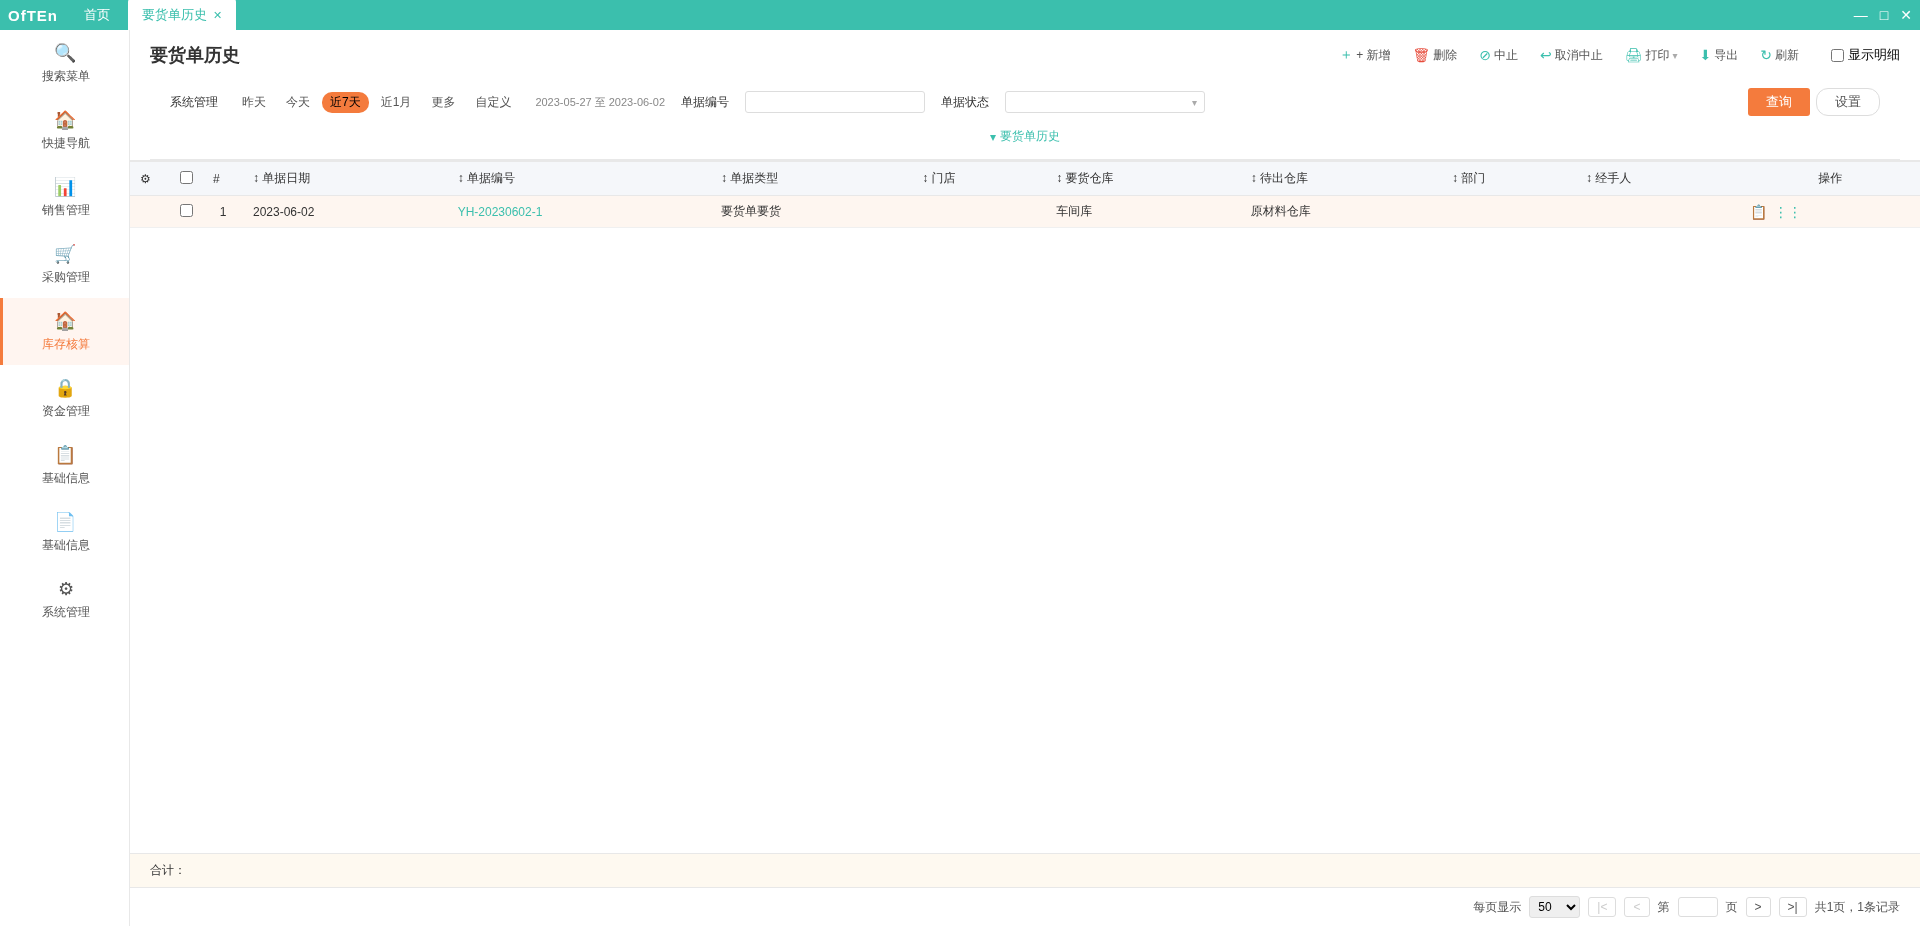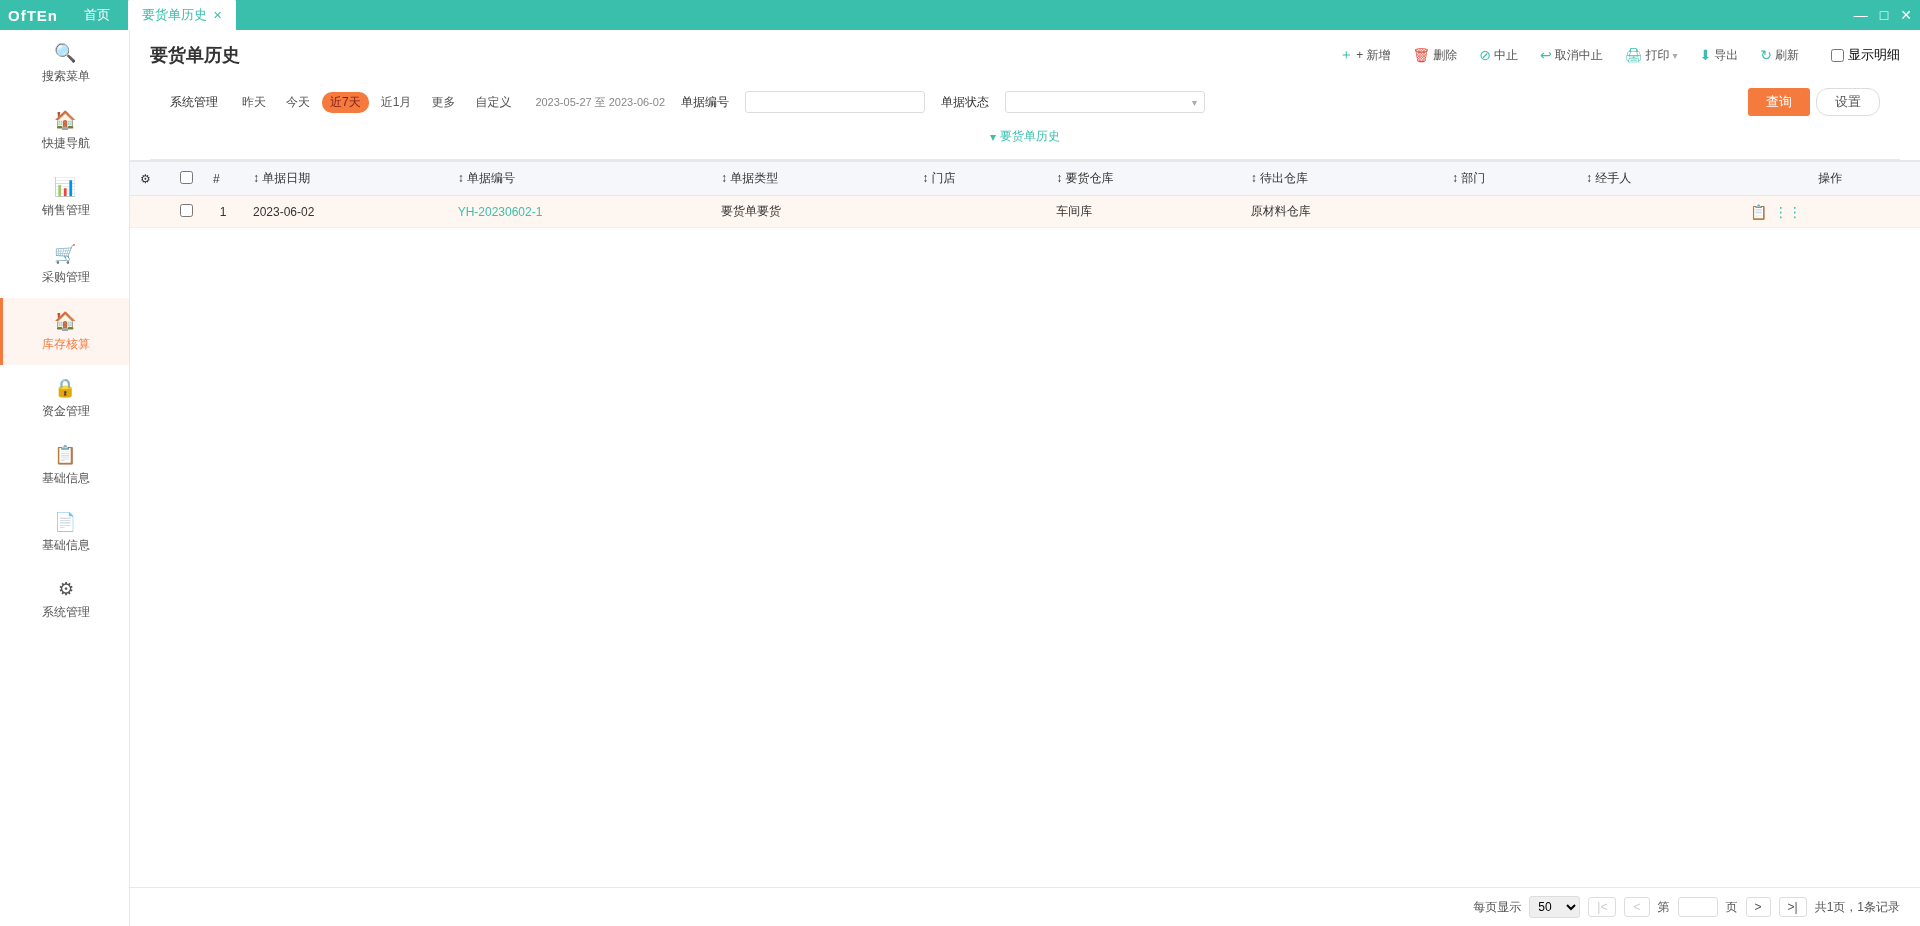--- a/index.html
+++ b/index.html
@@ -166,21 +166,21 @@
     }
     .date-btn {
       padding: 2px 8px;
       border-radius: 10px;
       font-size: 12px;
       cursor: pointer;
       color: #555;
     }
     .date-btn.active {
       background: #f47b3d;
-      color: #7f1d1d;
+      color: #000000;
     }
     .date-range {
       font-size: 11px;
       color: #888;
     }
     .filter-input {
       border: 1px solid #ddd;
       border-radius: 3px;
       padding: 3px 8px;
       font-size: 12px;
@@ -567,20 +567,23 @@
         <div class="row-actions">
           <span class="row-action-icon" title="编辑">📋</span>
           <span class="row-action-icon" title="更多">⋮⋮</span>
         </div>
       </td>
     </tr>
             </tbody>
         </table>
       </div>
 
+      <div class="summary-row">
+        <span>合计：</span>
+      </div>
 
       <div class="pagination">
         <span>每页显示</span>
         <select class="page-size-select">
           <option value="10">10</option>
           <option value="20">20</option>
           <option value="50" selected="">50</option>
           <option value="100">100</option>
         </select>
         <button class="pagination-btn" disabled="">|&lt;</button>

